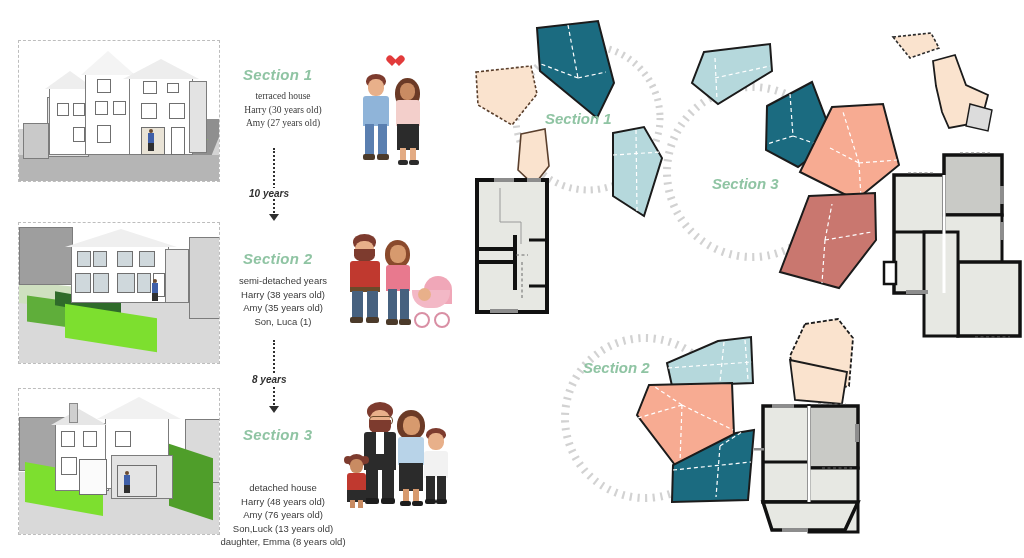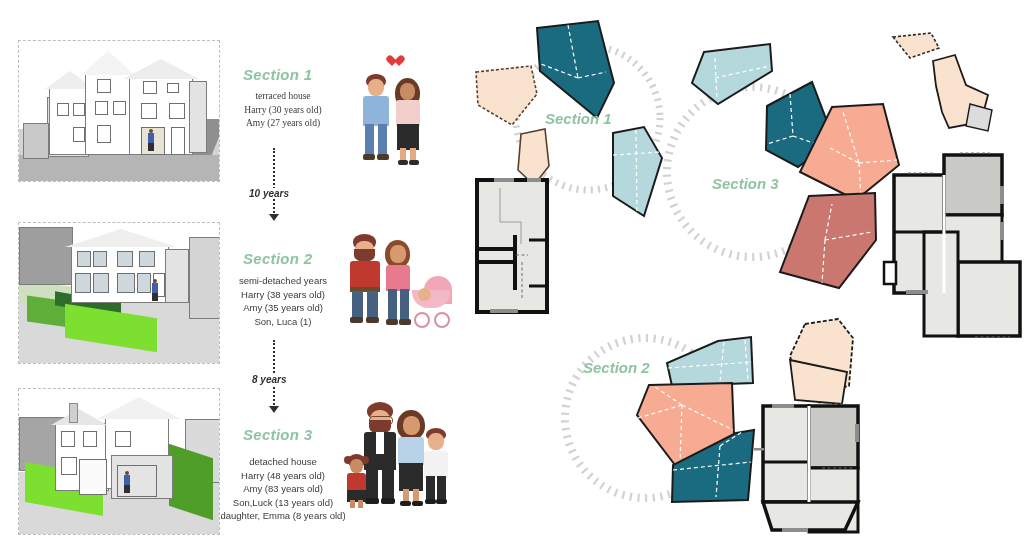--- a/index.html
+++ b/index.html
@@ -173,24 +173,24 @@
   <div>semi-detached years</div>
   <div>Harry (38 years old)</div>
   <div>Amy  (35 years old)</div>
   <div>Son, Luca (1)</div>
 </div>
 <div class="dotline" style="left:273px;top:340px;height:68px;"></div>
 <div class="arrowhead" style="left:269px;top:406px;"></div>
 <div class="yrs" style="left:250px;top:374px;">8 years</div>
 
 <div class="sec-title" style="left:243px;top:426px;">Section 3</div>
-<div class="sec-lines" style="left:213px;top:455px;width:140px;">
+<div class="sec-lines" style="left:213px;top:481px;width:140px;">
   <div>detached house</div>
   <div>Harry (48 years old)</div>
-  <div>Amy  (83 years old)</div>
+  <div>Amy  (76 years old)</div>
   <div>Son,Luck (13 years old)</div>
   <div>daughter, Emma (8 years old)</div>
 </div>
 
 <div class="fam" style="left:358px;top:56px;width:74px;height:110px;">
   <div class="heart" style="left:31px;top:0;"></div>
 
   <div class="fg" style="left:2px;top:18px;width:32px;height:90px;">
     <div class="hair" style="left:6px;top:0;width:20px;height:14px;background:#7d3b2e;"></div>
     <div class="face" style="left:8px;top:5px;width:16px;height:17px;"></div>

